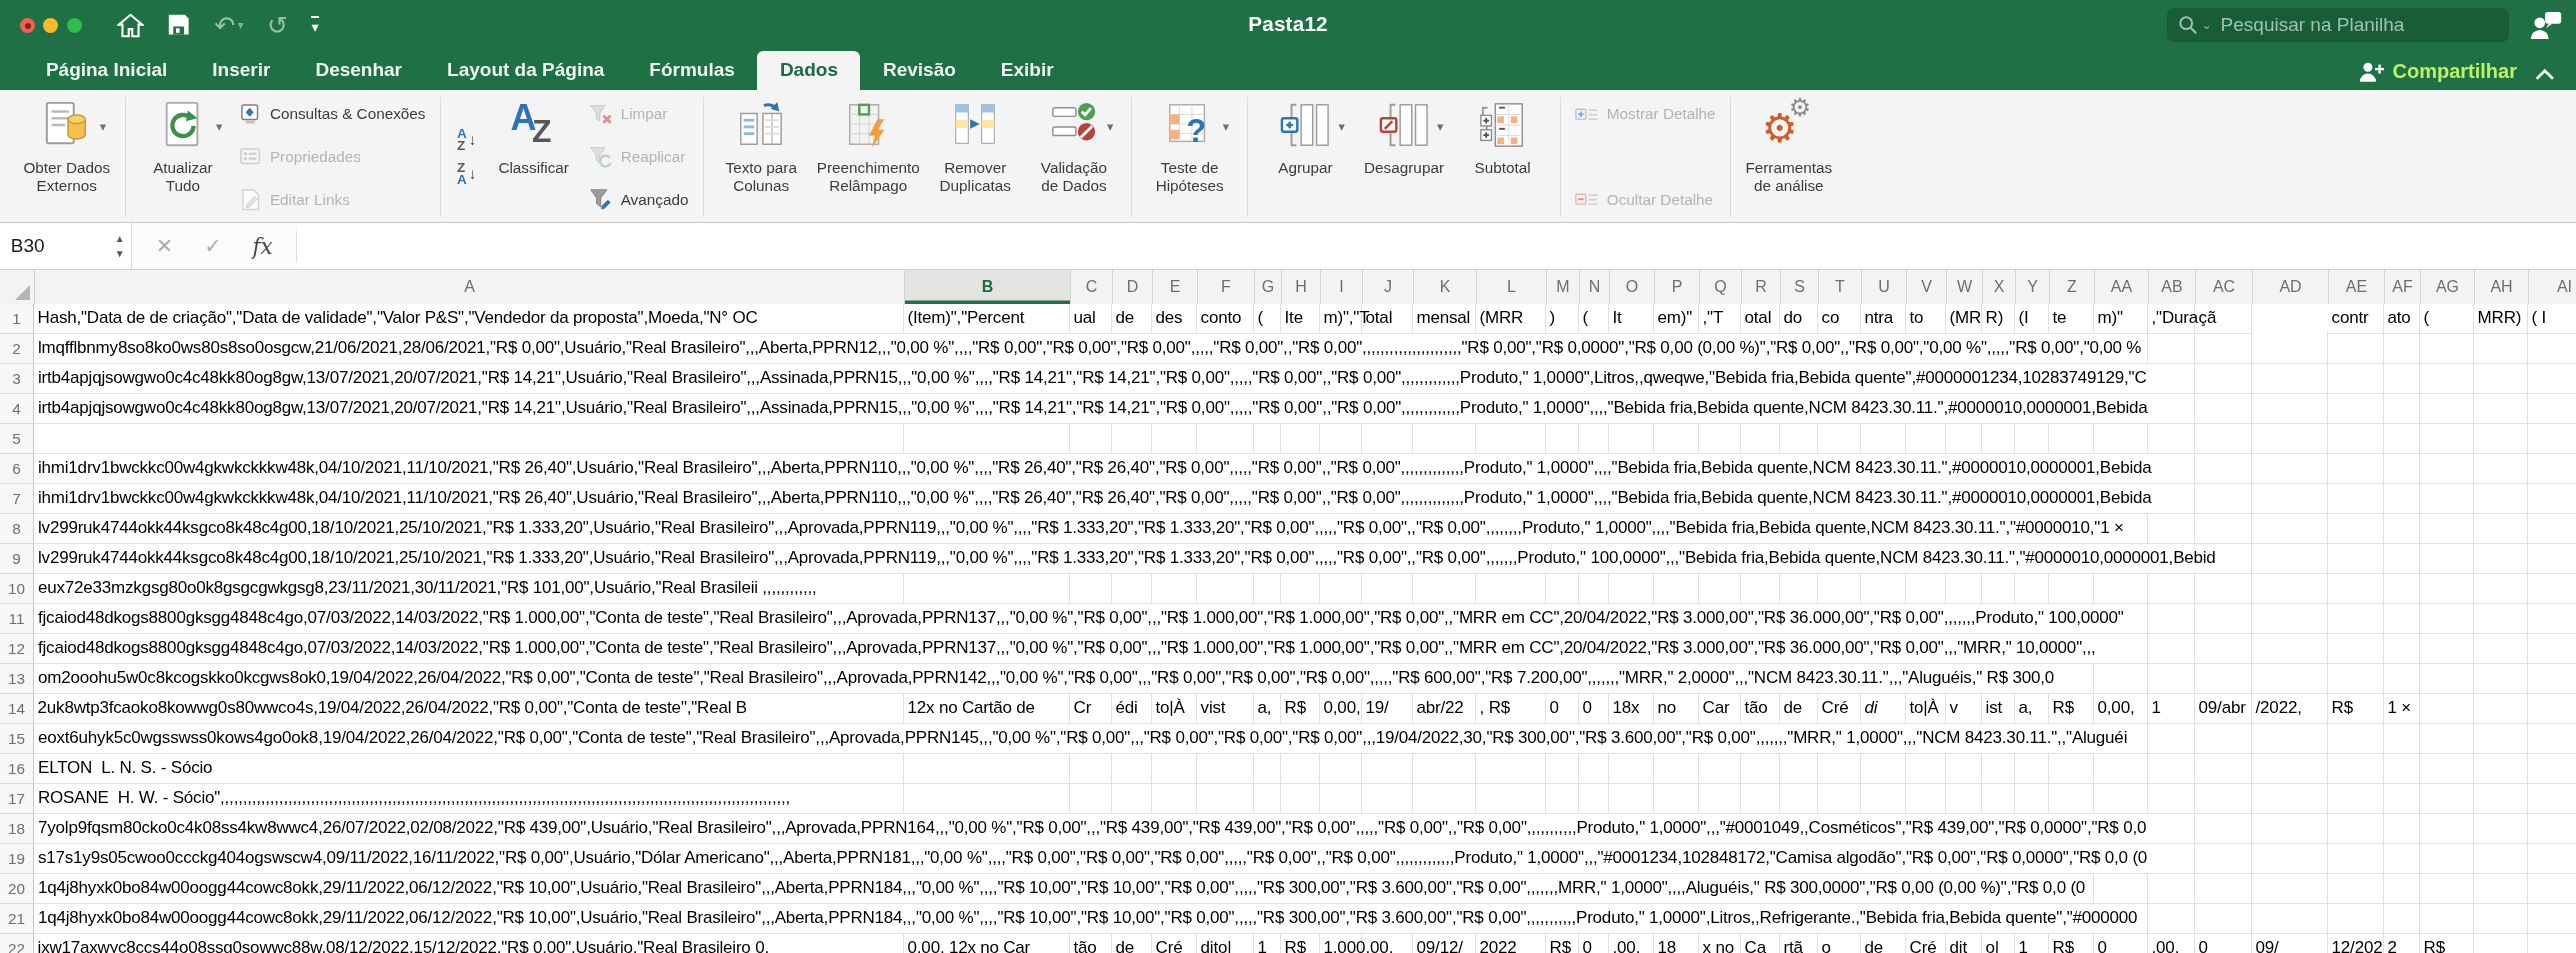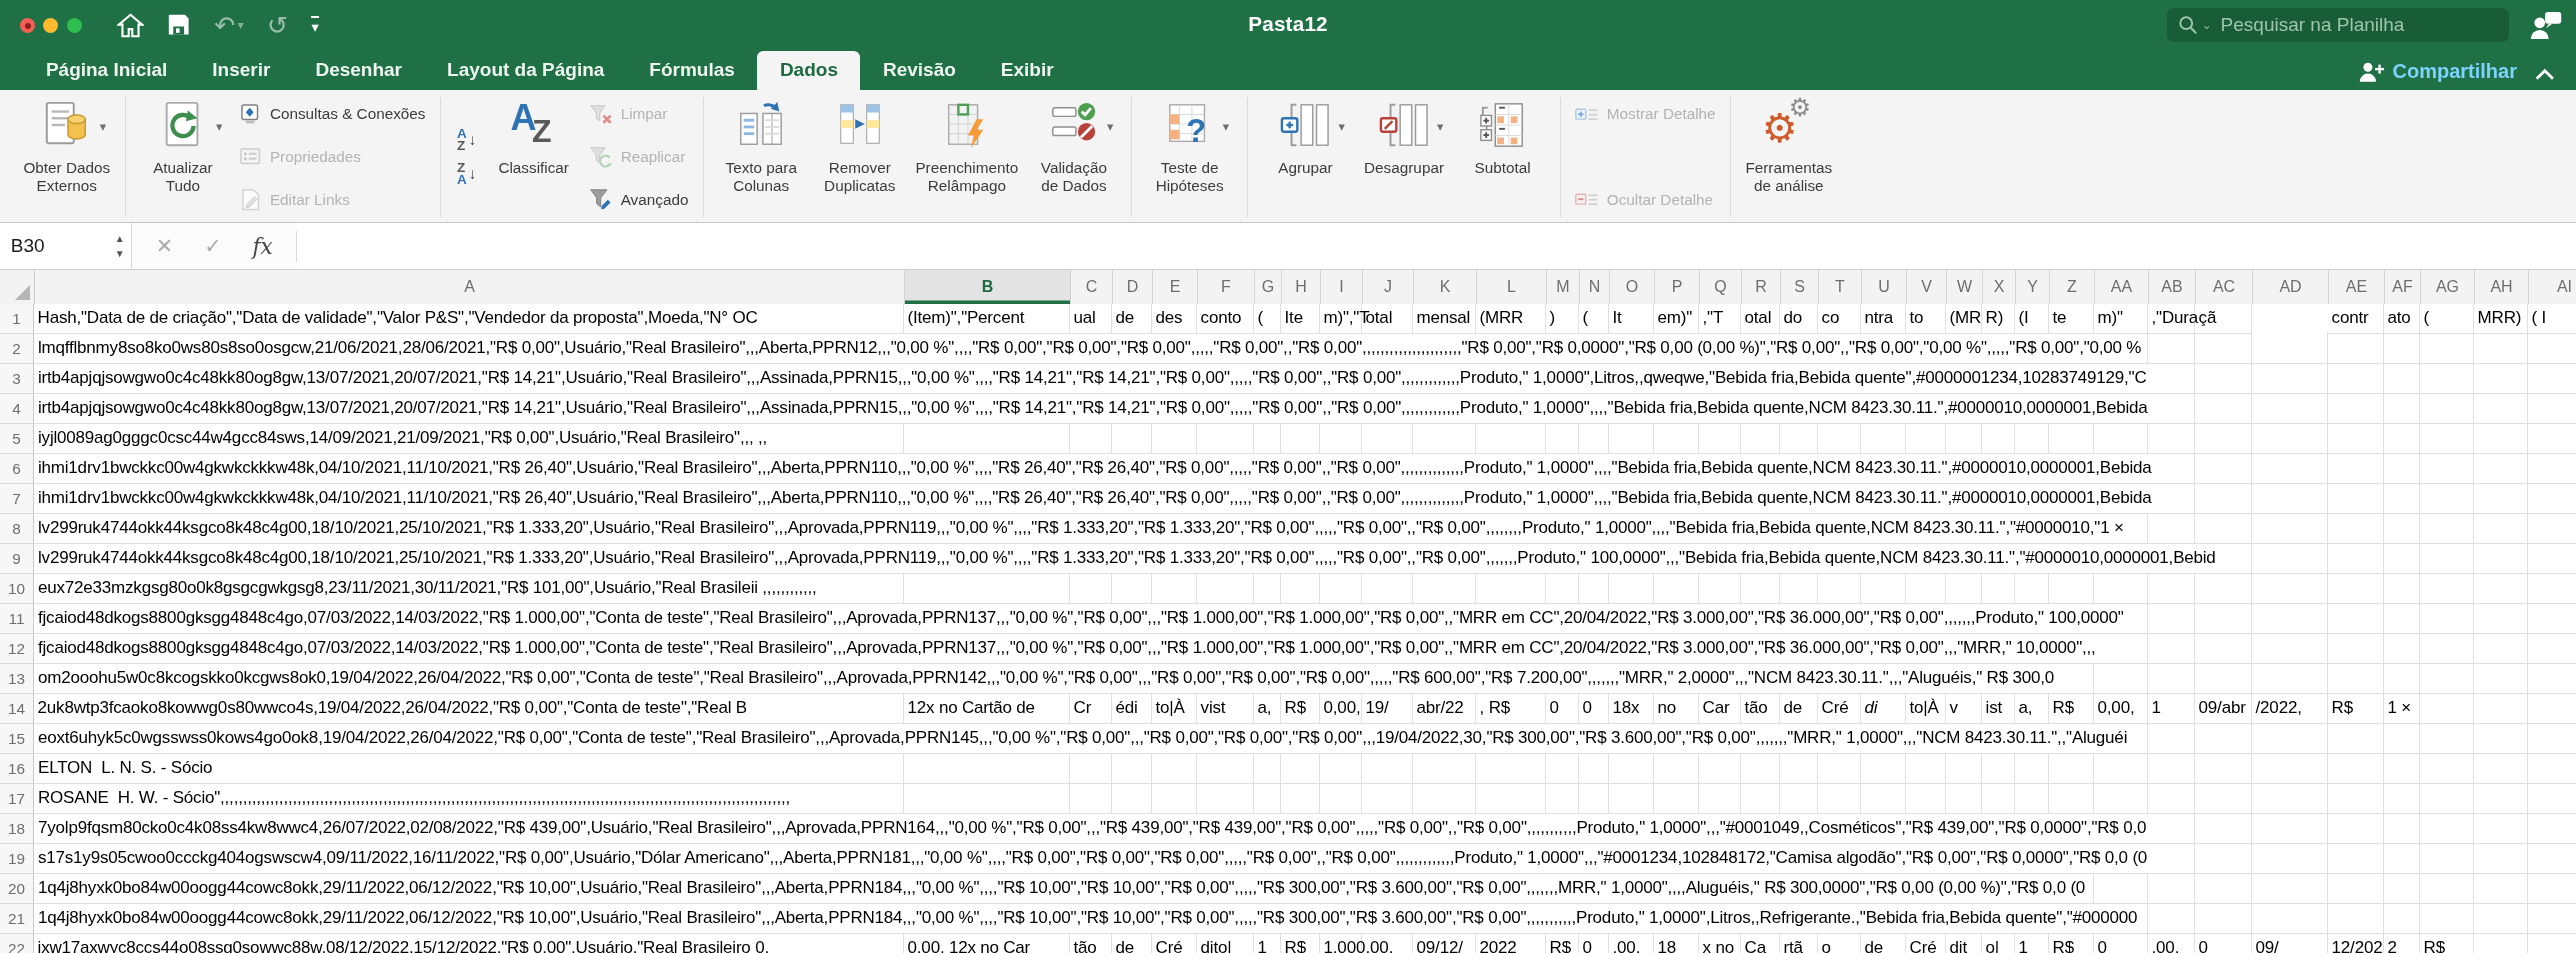--- a/index.html
+++ b/index.html
@@ -23,21 +23,21 @@
   .searchpill{position:absolute;top:8px;right:67px;width:320px;height:34px;background:#185c38;
               border-radius:7.2px;display:flex;align-items:center;padding:0 10.8px;color:#9fc4ae;font-size:19px;}
   .searchpill .mag{margin-right:3.6px;display:flex;}
   .searchpill .chev{font-size:11.7px;margin-right:9px;color:#9fc4ae;}
   .people{position:absolute;top:10px;right:12.6px;display:flex;}
 
   
   .tabrow{position:absolute;top:50px;left:0;width:100%;height:40px;background:#1f7045;display:flex;align-items:flex-end;padding-left:23.4px;box-sizing:border-box;}
   .tab{color:#eef5f0;font-size:19px;font-weight:700;padding:8px 22.5px 9px;cursor:default;white-space:nowrap;}
   .tab.active{background:#f5f4f4;color:#1d6a41;border-radius:6.3px 6.3px 0 0;}
-  .share{position:absolute;right:59px;bottom:7.2px;display:flex;align-items:center;gap:7.2px;color:#7dd3fc;font-size:20px;font-weight:700;}
+  .share{position:absolute;right:59px;bottom:7.2px;display:flex;align-items:center;gap:7.2px;color:#bef264;font-size:20px;font-weight:700;}
   .collapse{position:absolute;right:20px;bottom:9px;color:#fff;}
 
   
   .ribbon{position:absolute;top:90px;left:0;width:100%;height:133px;background:#f5f4f4;
           border-bottom:0.9px solid #c6c6c6;display:flex;align-items:stretch;padding:7.2px 7.2px 5.4px 9px;box-sizing:border-box;}
   .rgroup{display:flex;align-items:stretch;gap:12.6px;padding:0 14.4px;}
   .rgroup + .rgroup{border-left:0.9px solid #dcdbdb;}
   .rbig{display:flex;flex-direction:column;align-items:center;justify-content:flex-start;min-width:86px;position:relative;}
   .rbig .ric{height:56px;display:flex;align-items:center;justify-content:center;position:relative;}
   .rbig .dd{position:absolute;right:-14.4px;top:21.6px;font-size:12.6px;color:#6f6f6f;}
@@ -304,47 +304,47 @@
               <line x1="30" y1="28" x2="45" y2="28"></line>
               <line x1="30" y1="35" x2="45" y2="35"></line>
             </g>
           </svg>
         </div>
         <div class="rlabel">Texto para<br>Colunas</div>
       </div>
       <div class="rbig">
         <div class="ric">
           <svg width="50" height="50" viewBox="0 0 52 52">
-            <rect x="6" y="5" width="13" height="40" fill="#fff" stroke="#9b9b9b"></rect>
-            <rect x="6" y="5" width="13" height="8" fill="#9dc3e6"></rect>
-            <rect x="6" y="21" width="13" height="8" fill="#ffe699"></rect>
-            <rect x="33" y="5" width="13" height="40" fill="#fff" stroke="#9b9b9b"></rect>
-            <rect x="33" y="5" width="13" height="8" fill="#9dc3e6"></rect>
-            <rect x="33" y="21" width="13" height="8" fill="#ffe699"></rect>
-            <polygon points="21,20 31,25 21,30" fill="#2e74b5"></polygon>
-          </svg>
-        </div>
-        <div class="rlabel">Remover<br>Duplicatas</div>
-      </div>
-      <div class="rbig">
-        <div class="ric">
-          <svg width="50" height="50" viewBox="0 0 52 52">
             <rect x="7" y="5" width="30" height="41" fill="#f2f2f2" stroke="#ababab" stroke-width="1.5"></rect>
             <g stroke="#cfcfcf">
               <line x1="7" y1="15" x2="37" y2="15"></line>
               <line x1="7" y1="25" x2="37" y2="25"></line>
               <line x1="7" y1="35" x2="37" y2="35"></line>
               <line x1="17" y1="5" x2="17" y2="46"></line>
               <line x1="27" y1="5" x2="27" y2="46"></line>
             </g>
             <rect x="17" y="5" width="10" height="10" fill="none" stroke="#4f9e57" stroke-width="2.5"></rect>
             <polygon points="36,20 27,37 33,37 30,50 43,31 36,31 43,20" fill="#f59b3c"></polygon>
           </svg>
         </div>
         <div class="rlabel">Preenchimento<br>Relâmpago</div>
+      </div>
+      <div class="rbig">
+        <div class="ric">
+          <svg width="50" height="50" viewBox="0 0 52 52">
+            <rect x="6" y="5" width="13" height="40" fill="#fff" stroke="#9b9b9b"></rect>
+            <rect x="6" y="5" width="13" height="8" fill="#9dc3e6"></rect>
+            <rect x="6" y="21" width="13" height="8" fill="#ffe699"></rect>
+            <rect x="33" y="5" width="13" height="40" fill="#fff" stroke="#9b9b9b"></rect>
+            <rect x="33" y="5" width="13" height="8" fill="#9dc3e6"></rect>
+            <rect x="33" y="21" width="13" height="8" fill="#ffe699"></rect>
+            <polygon points="21,20 31,25 21,30" fill="#2e74b5"></polygon>
+          </svg>
+        </div>
+        <div class="rlabel">Remover<br>Duplicatas</div>
       </div>
       <div class="rbig">
         <div class="ric">
           <svg width="50" height="50" viewBox="0 0 52 52">
             <rect x="4" y="8" width="24" height="9" rx="2" fill="#fff" stroke="#8f8f8f" stroke-width="1.5"></rect>
             <rect x="4" y="28" width="24" height="9" rx="2" fill="#fff" stroke="#8f8f8f" stroke-width="1.5"></rect>
             <circle cx="39" cy="12" r="9" fill="#4e9e50"></circle>
             <path d="M34 12 l3.5 3.5 6 -7" stroke="#fff" stroke-width="3" fill="none"></path>
             <circle cx="39" cy="33" r="9" fill="#b8413a"></circle>
             <line x1="33" y1="39" x2="45" y2="27" stroke="#fff" stroke-width="3"></line>
@@ -717,21 +717,20 @@
         <div class="cell" style="width: 45px;"></div>
         <div class="cell" style="width: 54px;"></div>
         <div class="cell" style="width: 47px;"></div>
         <div class="cell" style="width: 57px;"></div>
         <div class="cell" style="width: 76px;"></div>
         <div class="cell" style="width: 56px;"></div>
         <div class="cell" style="width: 36px;"></div>
         <div class="cell" style="width: 54px;"></div>
         <div class="cell" style="width: 54px;"></div>
         <div class="cell" style="width: 72px;"></div>
-        <span class="ovtext">iyjl0089ag0gggc0csc44w4gcc84sws,14/09/2021,21/09/2021,"R$ 0,00",Usuário,"Real Brasileiro",,, ,,</span>
       </div>
       <div class="row">
         <div class="rnum">6</div>
         <div class="cell" style="width: 870px;"></div>
         <div class="cell" style="width: 166px;"></div>
         <div class="cell" style="width: 42px;"></div>
         <div class="cell" style="width: 40px;"></div>
         <div class="cell" style="width: 45px;"></div>
         <div class="cell" style="width: 57px;"></div>
         <div class="cell" style="width: 27px;"></div>

